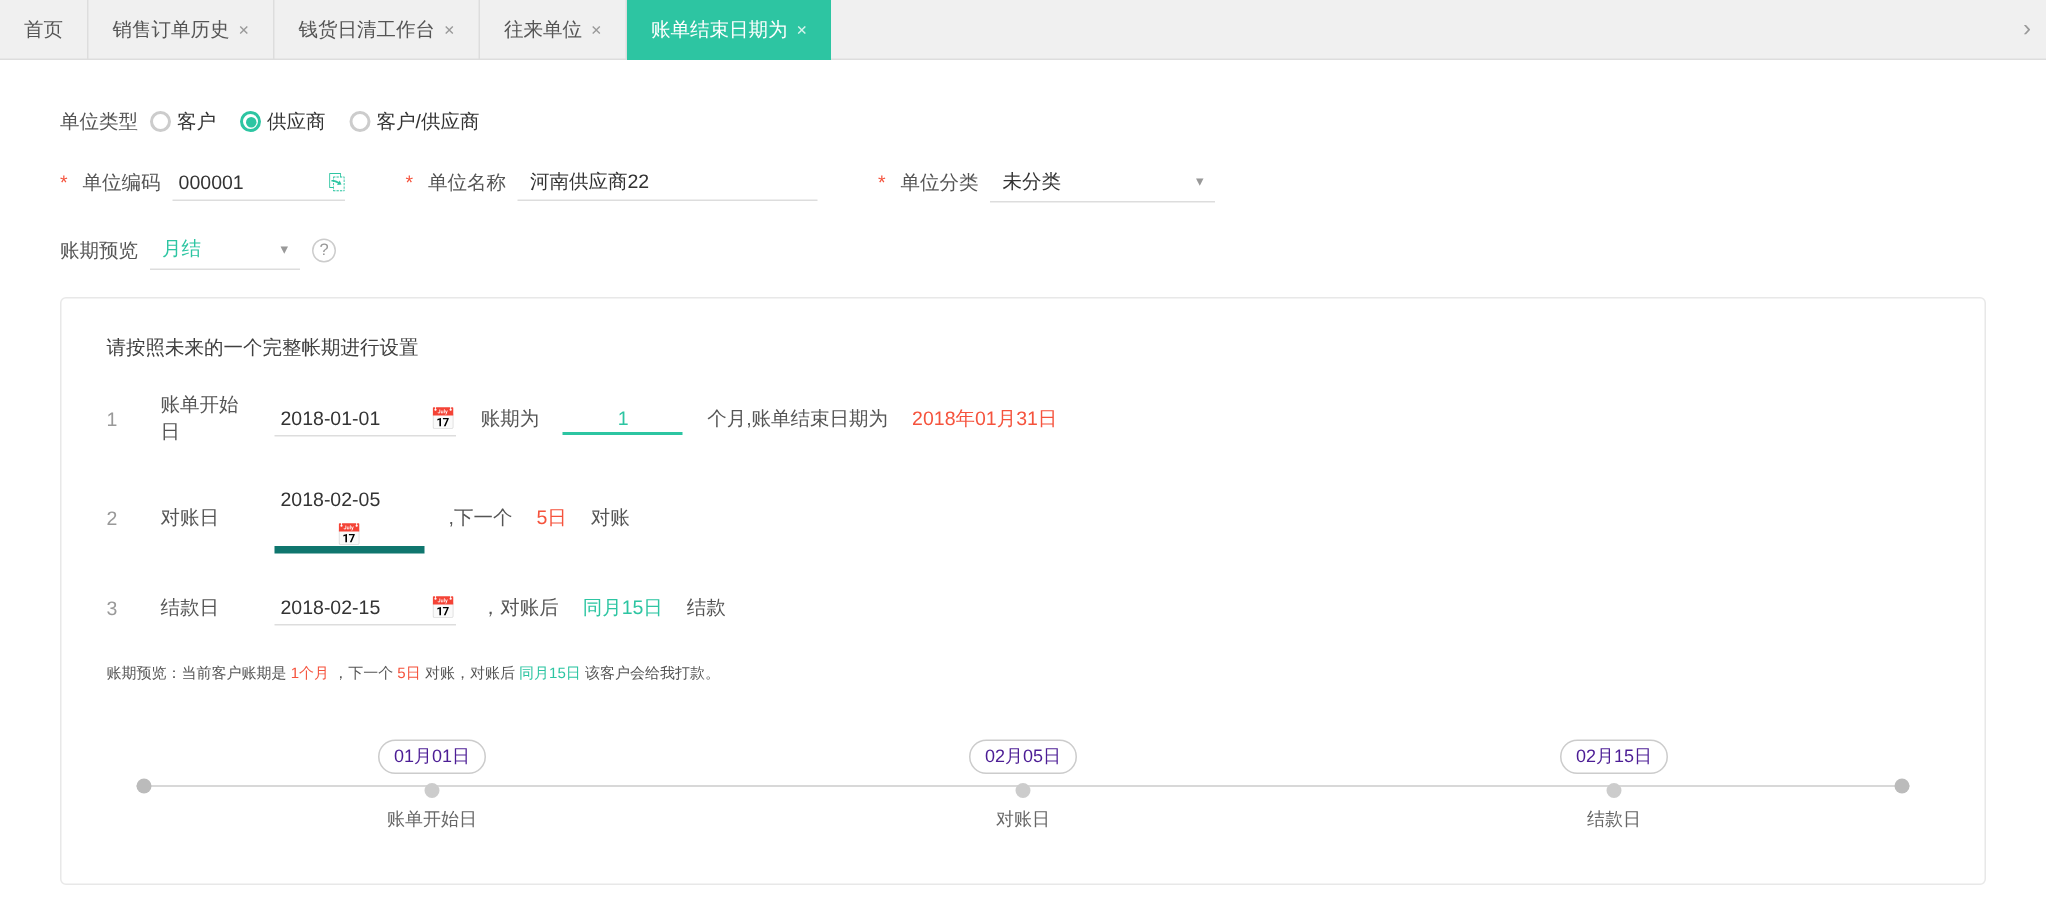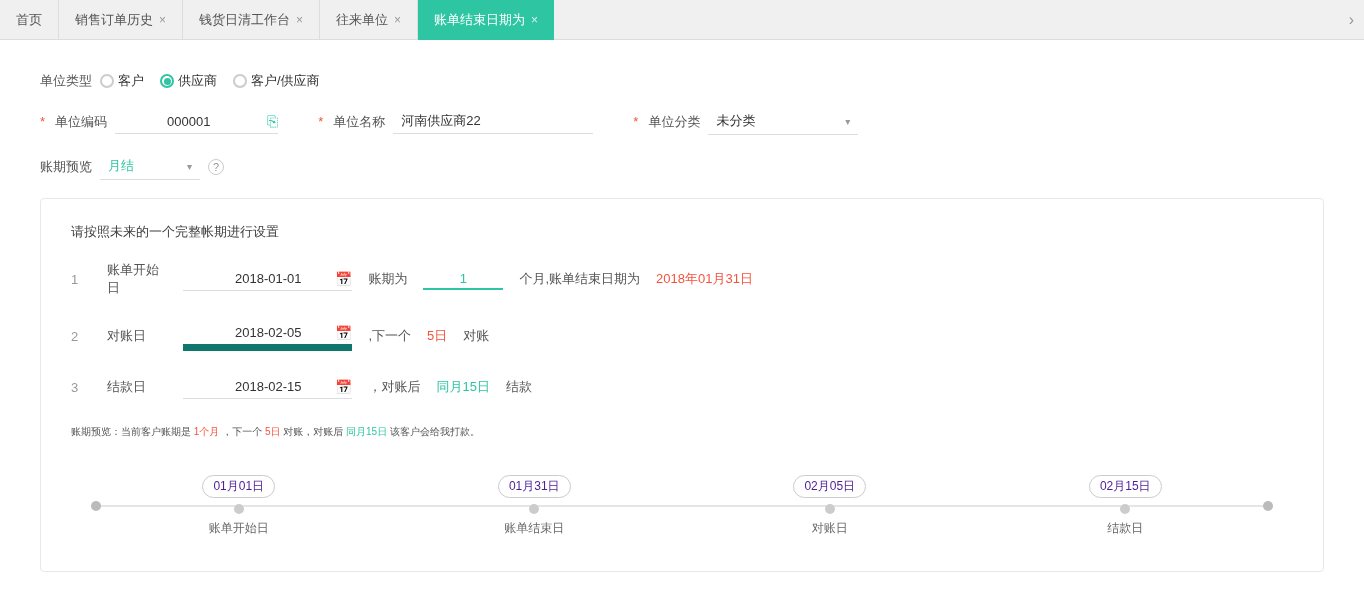--- a/index.html
+++ b/index.html
@@ -122,21 +122,20 @@
       border-bottom: 1px solid #ddd;
       gap: 4px;
     }
     .input-with-icon input {
       border: none;
       outline: none;
       font-size: 13px;
       color: #333;
       background: transparent;
       padding: 4px 4px;
-      margin-left: 48px;
     }
     .calendar-icon {
       color: #2dc5a2;
       cursor: pointer;
       font-size: 14px;
     }
 
     
     .select-field {
       display: flex;
@@ -365,21 +364,21 @@
       </div>
       <span class="desc-text">账期为</span>
       <input type="text" class="period-input" value="1" style="">
       <span class="desc-text">个月,账单结束日期为</span>
       <span class="highlight-orange">2018年01月31日</span>
     </div>
 
     <div class="setting-row">
       <span class="step-num">2</span>
       <span class="setting-name">对账日</span>
-      <div class="input-with-icon" style="border-bottom:7px solid #0f766e;">
+      <div class="input-with-icon" style="border-bottom:5px solid #0f766e;flex-direction:column;">
         <input type="text" style="border: none; outline: none; font-size: 13px; color: rgb(51, 51, 51); background: transparent; padding: 4px; width: 100px;" value="2018-02-05">
         <span class="calendar-icon">📅</span>
       </div>
       <span class="desc-text">,下一个</span>
       <span class="highlight-orange">5日</span>
       <span class="desc-text">对账</span>
     </div>
 
     <div class="setting-row">
       <span class="step-num">3</span>
@@ -411,25 +410,20 @@
           <div style="display:flex;align-items:center;position:absolute;left:0;top:50%;transform:translateY(-50%);">
             <div style="width:10px;height:10px;border-radius:50%;background:#bbb;"></div>
           </div>
 
           <div class="timeline-node" style="flex:1;align-items:center;">
             <div class="node-label-box">01月01日</div>
             <div class="node-dot"></div>
             <div class="node-sublabel">账单开始日</div>
           </div>
 
-          <div class="timeline-node" style="flex:1;align-items:center;">
-            <div class="node-label-box">01月31日</div>
-            <div class="node-dot"></div>
-            <div class="node-sublabel">账单结束日</div>
-          </div>
 
           <div class="timeline-node" style="flex:1;align-items:center;">
             <div class="node-label-box">02月05日</div>
             <div class="node-dot"></div>
             <div class="node-sublabel">对账日</div>
           </div>
 
           <div class="timeline-node" style="flex:1;align-items:center;">
             <div class="node-label-box">02月15日</div>
             <div class="node-dot"></div>

